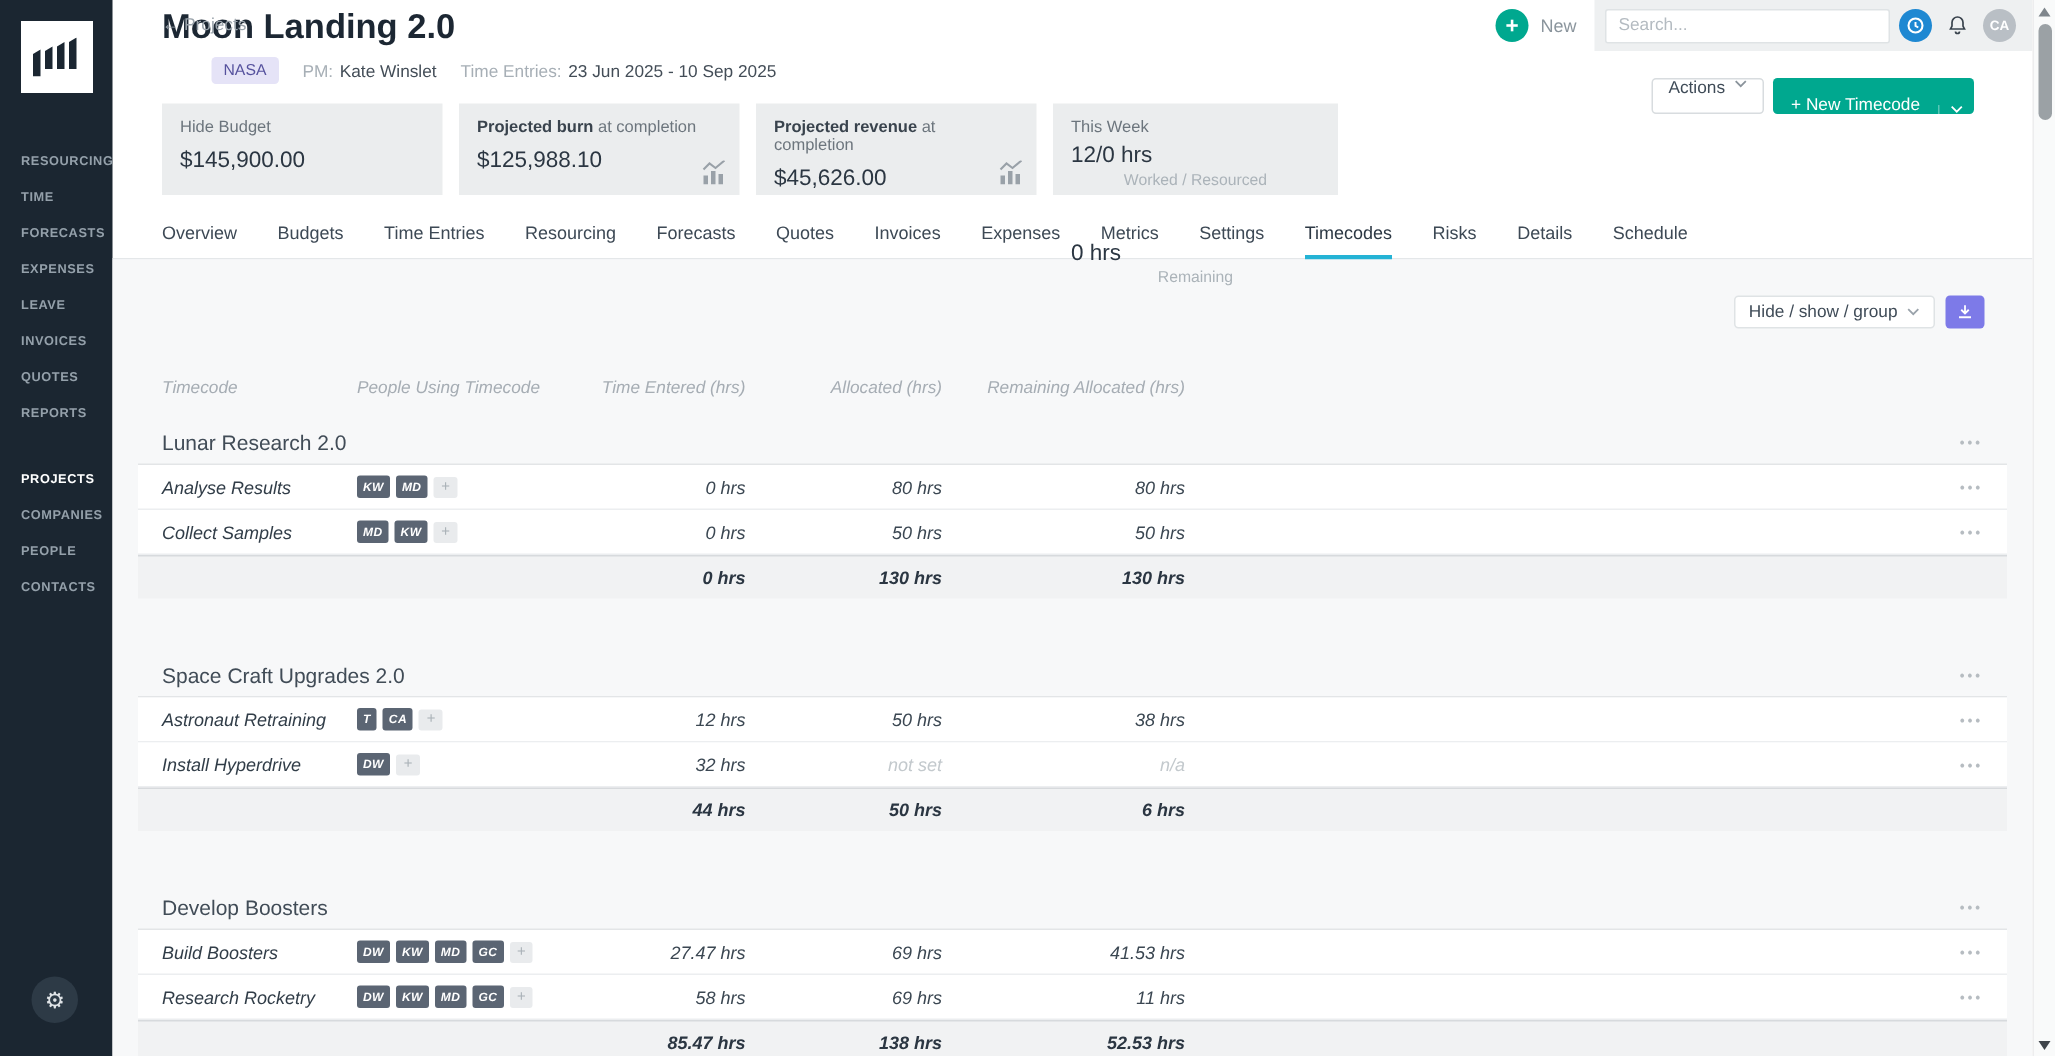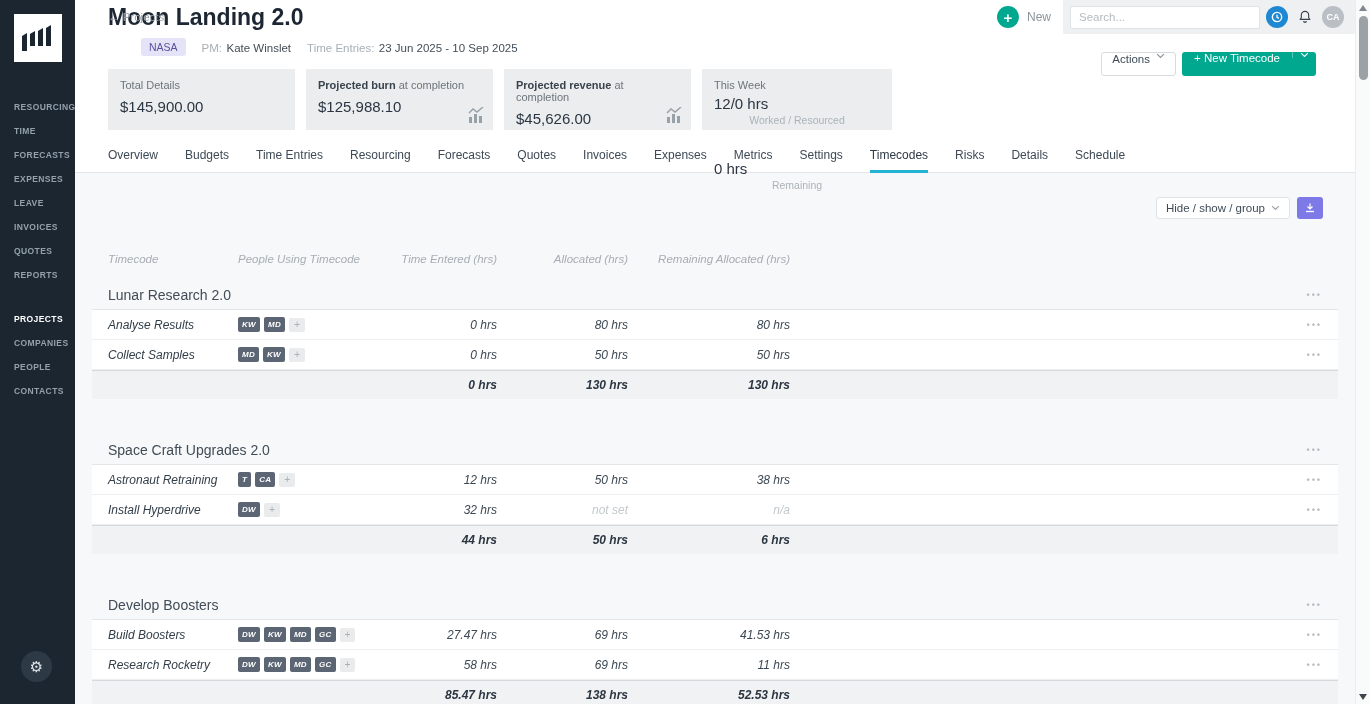--- a/index.html
+++ b/index.html
@@ -30,21 +30,21 @@
   .search-input::placeholder { color:#b4bbc1; }
   .icon-circle { width:22px; height:22px; border-radius:50%; display:flex; align-items:center; justify-content:center; cursor:pointer; flex:0 0 auto; }
   .clock-circle { background:#1e88d2; }
   .bell-circle { background:transparent; }
   .avatar-circle { background:#b9bfc5; color:#fff; font-size:9px; font-weight:bold; }
 
   .title-row { padding-left:33px; margin-top:4px; }
   .page-title { font-size:23px; font-weight:bold; color:#1c2733; }
   .hdr-buttons { position:absolute; top:52px; right:39px; display:flex; gap:6px; }
   .actions-btn { height:24px; background:#fff; border:1px solid #d8dcdf; border-radius:3px; padding:0 10px; font-size:11.5px; color:#3f4b57; display:flex; align-items:flex-start; gap:6px; cursor:pointer; }
-  .newtc-btn { height:24px; background:#00a88f; border-radius:3px; display:flex; align-items:flex-start; color:#fff; cursor:pointer; }
+  .newtc-btn { height:24px; background:#00a88f; border-radius:3px; display:flex; align-items:flex-end; color:#fff; cursor:pointer; }
   .newtc-main { padding:0 12px; font-size:11.5px; display:flex; align-items:center; }
   .newtc-arrow { width:24px; border-left:1px solid rgba(255,255,255,.35); display:flex; align-items:center; justify-content:center; }
 
   .meta-row { padding-left:33px; margin-top:7px; display:flex; align-items:center; gap:16px; height:18px;margin-left:33px; }
   .badge { background:#e5e3f7; color:#55519d; font-size:10.5px; padding:3px 8px; border-radius:3px; }
   .meta-label { color:#a7afb6; font-size:11.5px; }
   .meta-value { color:#434d57; font-size:11.5px; }
 
   .cards { padding-left:33px; margin-top:13px; display:flex; gap:11px; }
   .card { background:#ebedee; height:61px; padding:10px 12px; position:relative; }
@@ -192,21 +192,21 @@
     <div class="meta-row">
       <span class="badge">NASA</span>
       <span><span class="meta-label">PM:</span>
         <span class="meta-value">Kate Winslet</span></span>
       <span><span class="meta-label">Time Entries:</span>
         <span class="meta-value">23 Jun 2025 - 10 Sep 2025</span></span>
     </div>
 
     <div class="cards">
       <div class="card card-1">
-        <div class="card-label">Total Details</div>
+        <div class="card-label">Hide Budget</div>
         <div class="card-value">$145,900.00</div>
       </div>
       <div class="card card-2">
         <div class="card-label"><b>Projected burn</b><span> at completion</span></div>
         <div class="card-value">$125,988.10</div>
         <svg class="card-chart-icon" width="16" height="16" viewBox="0 0 16 16">
           <rect x="1" y="10" width="3" height="6" fill="#99a1a8"></rect>
             <rect x="6" y="7" width="3" height="9" fill="#99a1a8"></rect>
             <rect x="11" y="9" width="3" height="7" fill="#99a1a8"></rect>
           <path d="M1 6 L5 2 L9 5 L15 0" fill="none" stroke="#99a1a8" stroke-width="1.4"></path>

